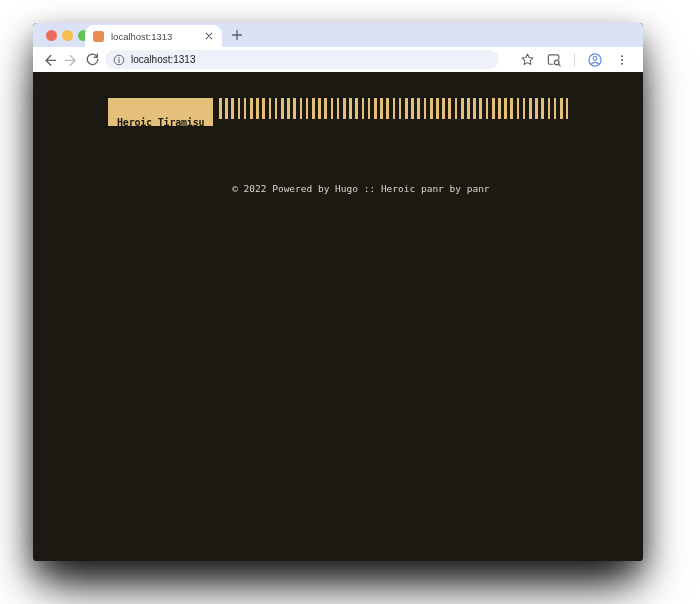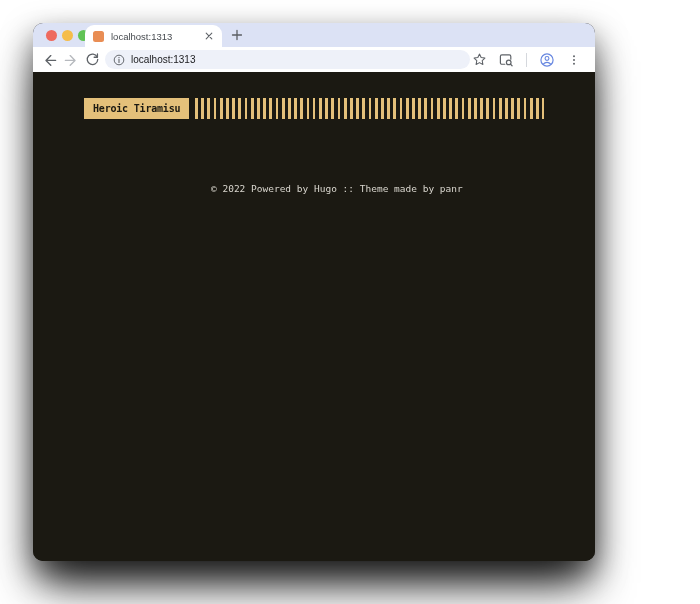--- a/index.html
+++ b/index.html
@@ -7,22 +7,22 @@
   body {
     background: #ffffff;
     font-family: "Liberation Sans", sans-serif;
     overflow: hidden;
   }
 
   
   .window {
     position: absolute;
     left: 33px; top: 23px;
-    width: 562px; height: 538px;
-    border-radius: 10px;
+    width: 610px; height: 538px;
+    border-radius: 4px;
     overflow: hidden;
     background: #1b1912;
     box-shadow: 0 30px 45px -8px rgba(0,0,0,0.85), 0 12px 30px rgba(0,0,0,0.5);
   }
 
   
   .tabstrip {
     height: 24px;
     background: #dce2f5;
     display: flex;
@@ -118,21 +118,21 @@
     display: flex;
     align-items: stretch;
     height: 21px;
   }
   .logo {
     background: #e4c07a;
     color: #1b1912;
     font-weight: bold;
     font-size: 10px;
     line-height: 21px;
-    padding: 0 9px;
+    padding: 14px 9px;
     letter-spacing: -0.2px;
     white-space: nowrap;
     flex: 0 0 auto;
     text-decoration: none;
     cursor: pointer;
   }
   .header-decoration {
     flex: 1;
     margin-left: 6px;
     background: repeating-linear-gradient(
@@ -249,18 +249,18 @@
   </div>
 
   <div class="page">
     <div class="container">
       <div class="site-header">
         <a class="logo">Heroic Tiramisu</a>
         <div class="header-decoration"></div>
       </div>
 
       <div class="site-footer">
-        <span>© 2022 Powered by </span><a>Hugo</a><span> :: </span><a>Theme</a><span> made by </span><a>panr</a>
+        <span>© 2022 Powered by </span><a>Hugo</a><span> :: </span><a>Heroic</a><span> panr by </span><a>panr</a>
       </div>
     </div>
   </div>
 
 </div>
 
 </body></html>

